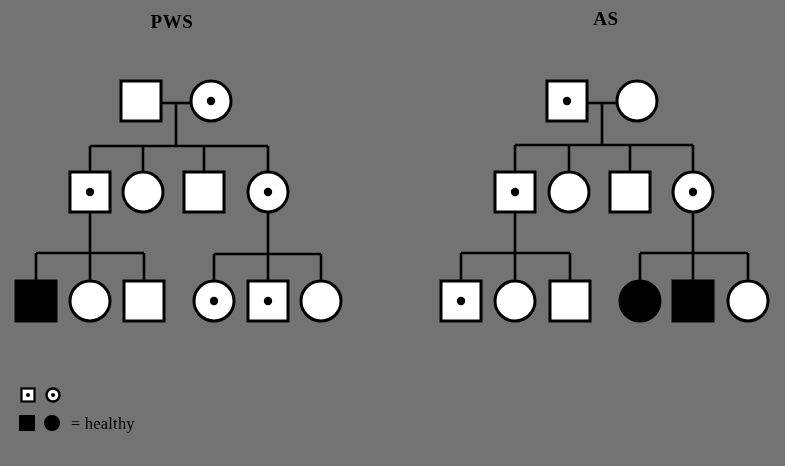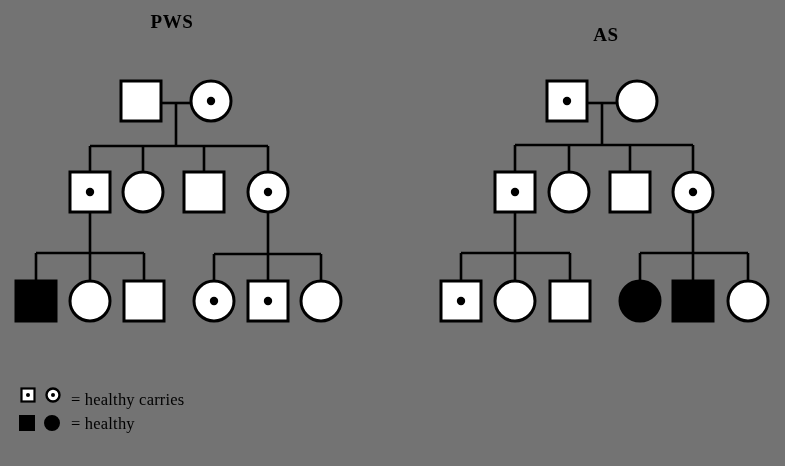--- a/index.html
+++ b/index.html
@@ -15,21 +15,21 @@
   .canvas svg { position: absolute; left: 0; top: 0; display: block; }
   .pedigree-title {
     position: absolute;
     transform: translateX(-50%);
     font-weight: bold;
     font-size: 19px;
     letter-spacing: 0.6px;
     white-space: nowrap;
   }
   .pedigree-title.pws { left: 172px; top: 11px; }
-  .pedigree-title.as  { left: 606px; top: 24px; }
+  .pedigree-title.as  { left: 606px; top: 8px; }
   .legend-label {
     position: absolute;
     left: 71px;
     font-size: 16.5px;
     letter-spacing: 0.2px;
     white-space: nowrap;
     line-height: 21px;
   }
   .legend-label.row1 { top: 389px; }
   .legend-label.row2 { top: 413px; }
@@ -167,16 +167,15 @@
       </g>
       <g>
         <circle cx="52" cy="423" r="7" fill="#000000" stroke="#000000" stroke-width="2"></circle>
       </g>
     </svg>
 
   <div class="pedigree-title pws">PWS</div>
 
   <div class="pedigree-title as">AS</div>
 
-  <div class="legend-label row1">= healthy carries</div>
 
   <div class="legend-label row2">= healthy</div>
 </div>
 
 </body></html>

